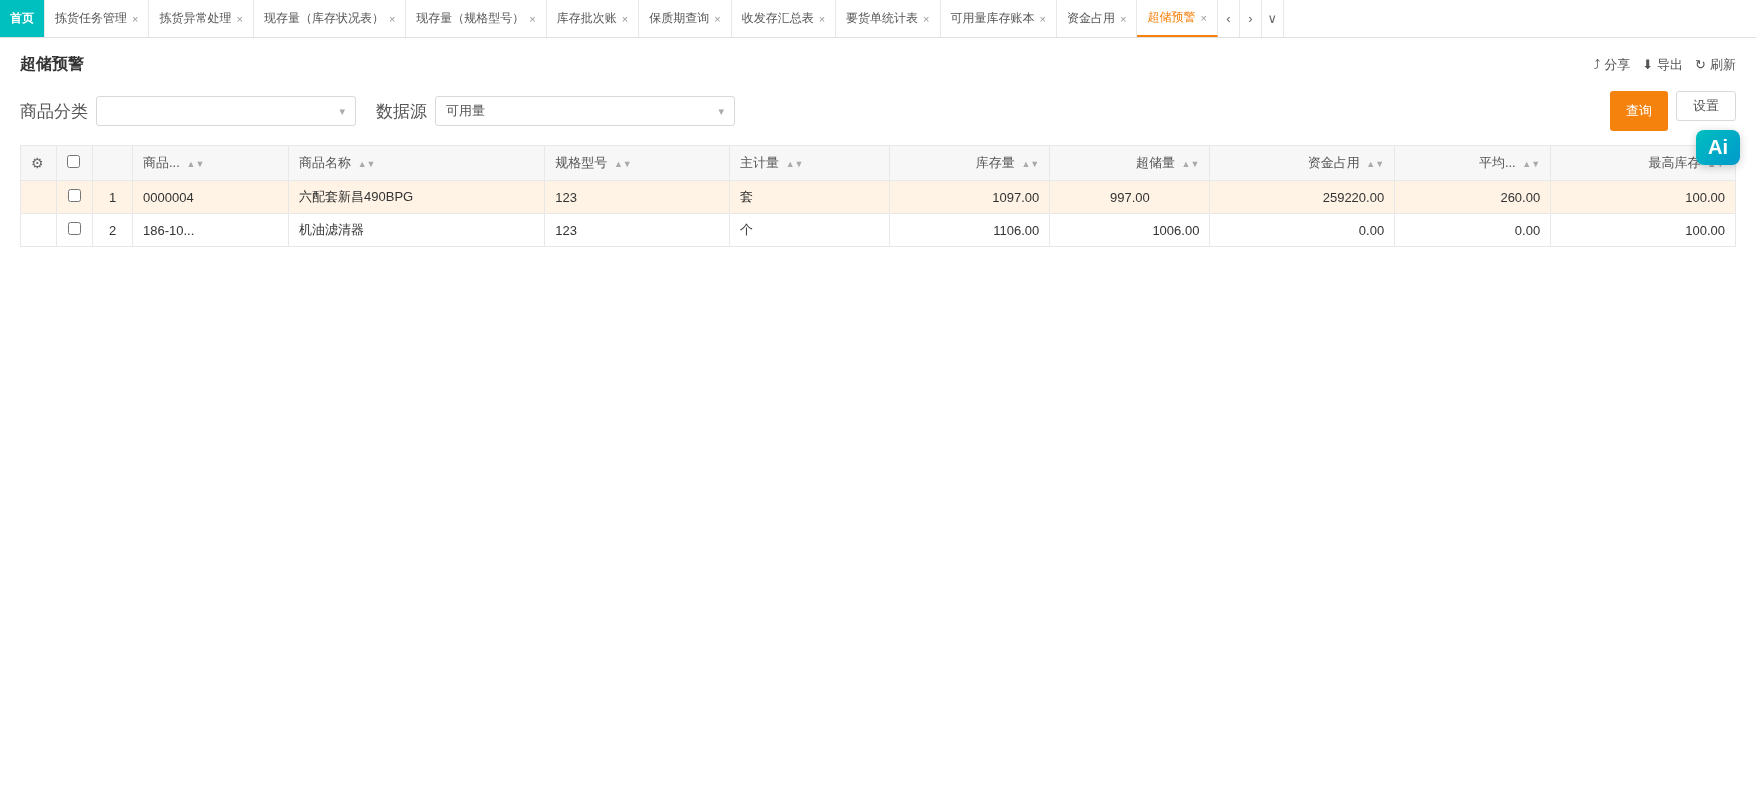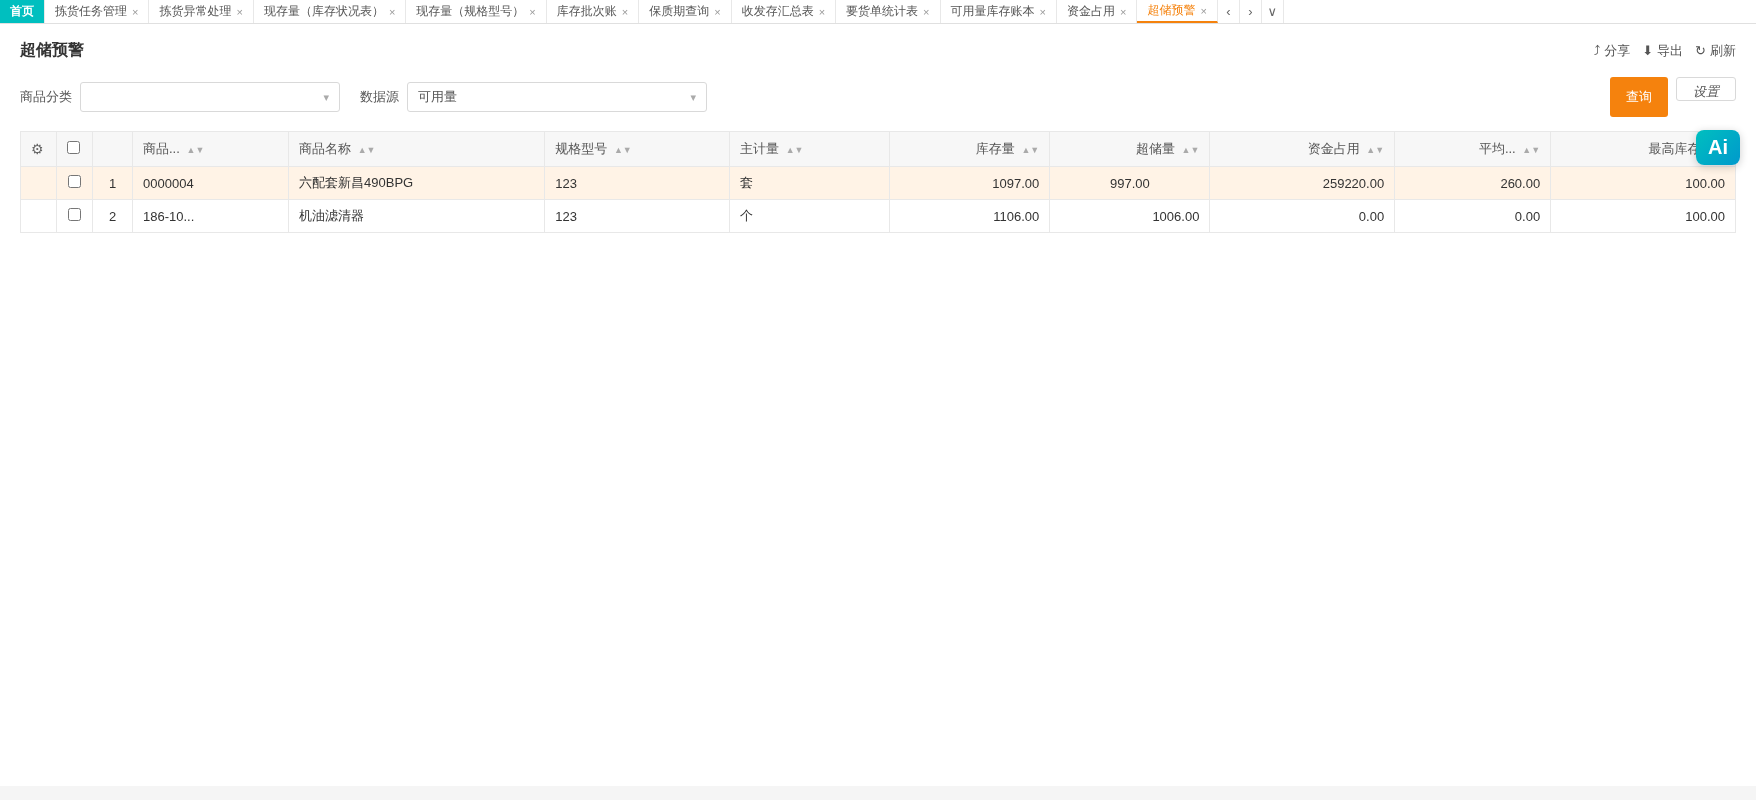--- a/index.html
+++ b/index.html
@@ -4,21 +4,21 @@
   <style>
     * { box-sizing: border-box; margin: 0; padding: 0; }
     body { font-family: "Microsoft YaHei", "PingFang SC", sans-serif; font-size: 13px; background: #f5f5f5; color: #333; }
 
     
     .topbar {
       display: flex;
       align-items: center;
       background: #fff;
       border-bottom: 1px solid #e0e0e0;
-      height: 24px;
+      height: 38px;
       overflow: hidden;
     }
     .topbar-tab {
       display: flex;
       align-items: center;
       padding: 0 10px;
       height: 100%;
       white-space: nowrap;
       border-right: 1px solid #e8e8e8;
       cursor: pointer;
@@ -93,21 +93,21 @@
       align-items: center;
       margin-bottom: 14px;
       gap: 20px;
     }
     .filter-item {
       display: flex;
       align-items: center;
       gap: 8px;
     }
     .filter-label {
-      font-size: 13px;
+      font-size: 17px;
       color: #555;
       white-space: nowrap;
     }
     .filter-select {
       display: flex;
       align-items: center;
       border: 1px solid #d9d9d9;
       border-radius: 3px;
       padding: 4px 10px;
       background: #fff;
@@ -136,22 +136,21 @@
       height: 40px;
     }
     .btn-set {
       background: #fff;
       color: #555;
       border: 1px solid #d9d9d9;
       border-radius: 3px;
       padding: 5px 16px;
       cursor: pointer;
       font-size: 13px;
-      height: 24px;
-      font-style: italic;
+      height: 30px;
     }
 
     
     .data-table {
       width: 100%;
       border-collapse: collapse;
       font-size: 13px;
     }
     .data-table th {
       background: #f7f7f7;

